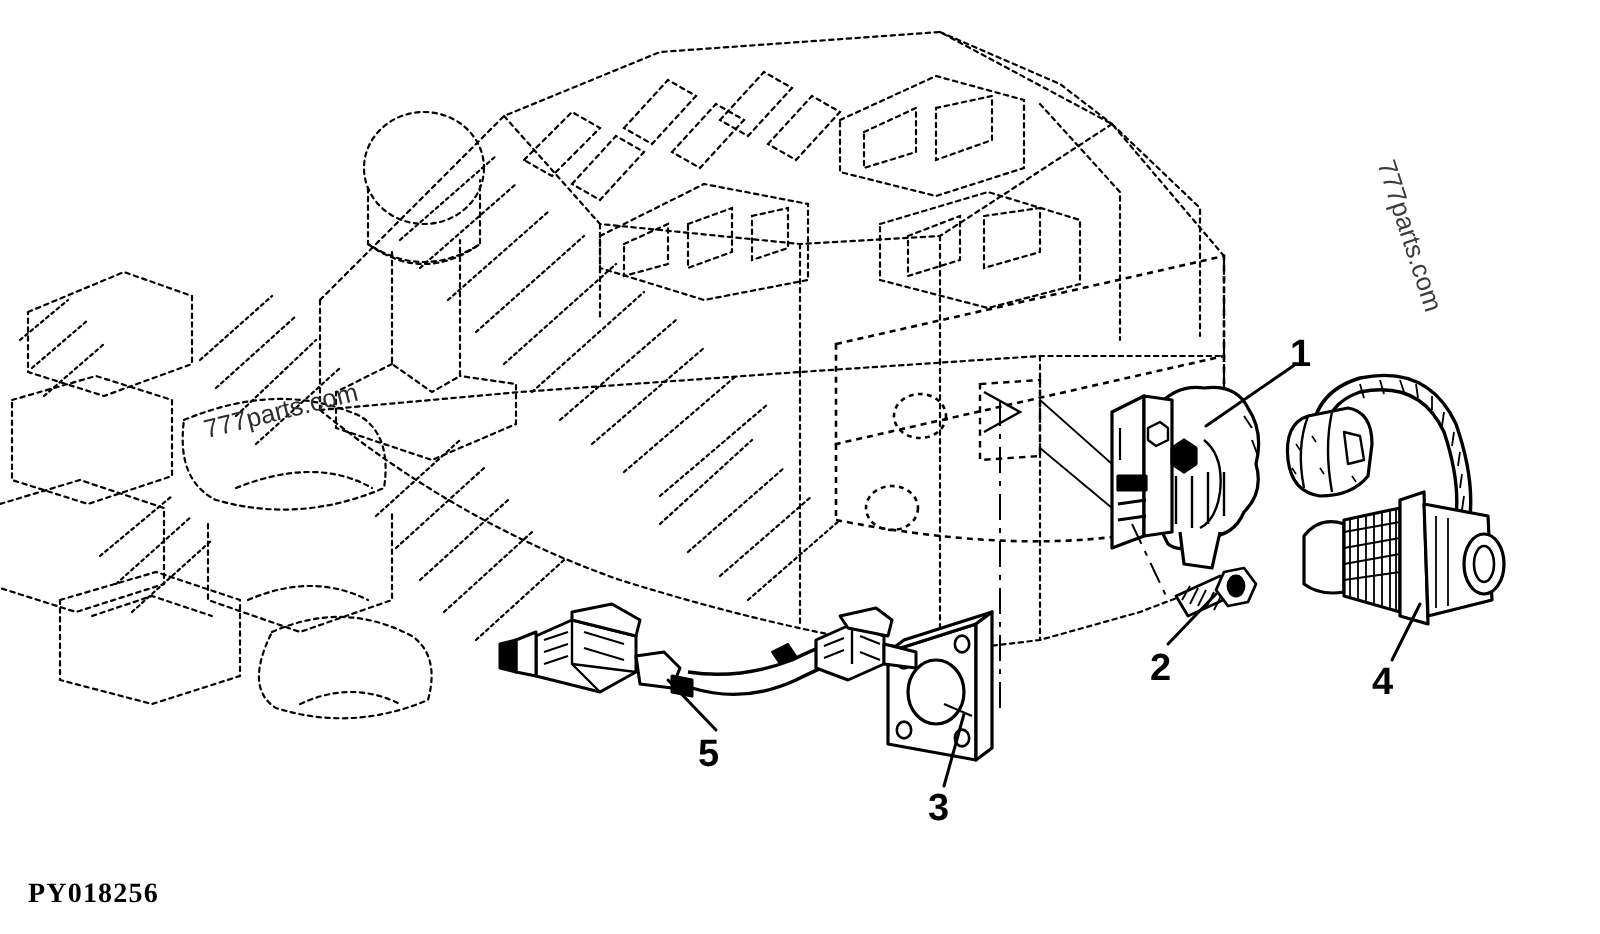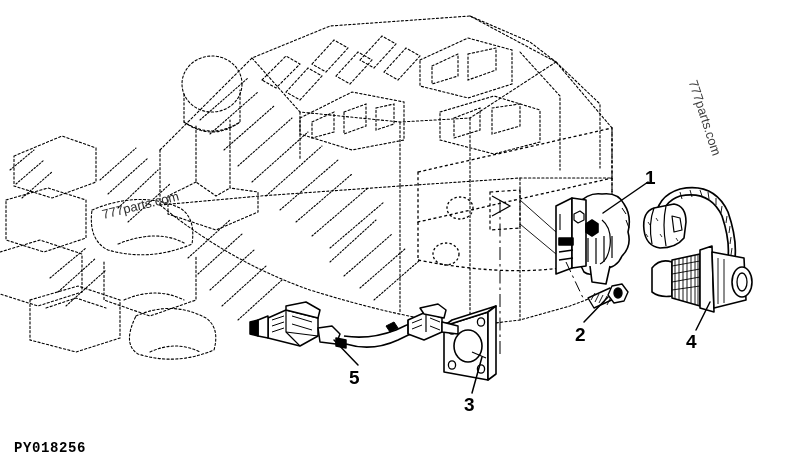--- a/index.html
+++ b/index.html
@@ -33,21 +33,21 @@
     font-size: 19px;
     font-weight: bold;
     color: #000000;
     line-height: 1;
     user-select: none;
   }
   #part-number {
     position: absolute;
     left: 14px;
     top: 440px;
-    font-family: Liberation Mono, monospace;
+    font-family: Liberation Serif, serif;
     font-size: 14px;
     font-weight: bold;
     letter-spacing: 0.6px;
     color: #000000;
   }
   .watermark {
     position: absolute;
     font-family: "Liberation Sans", sans-serif;
     color: #4a4a4a;
     white-space: nowrap;

